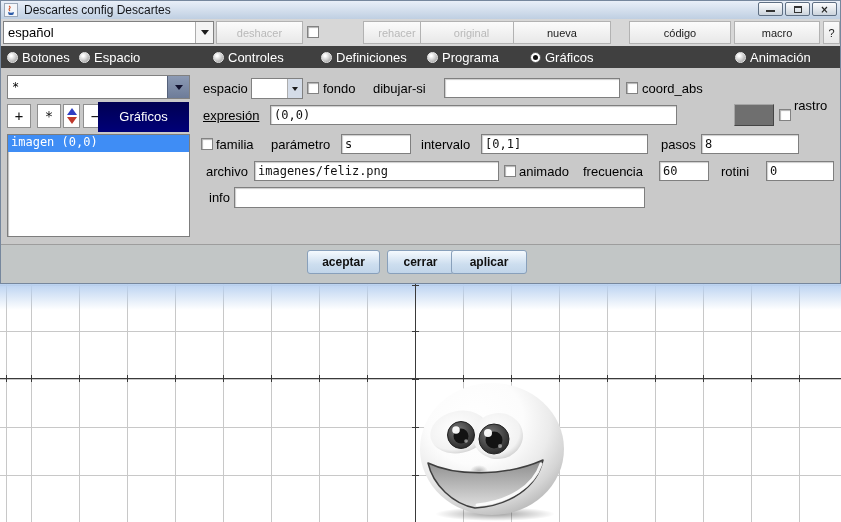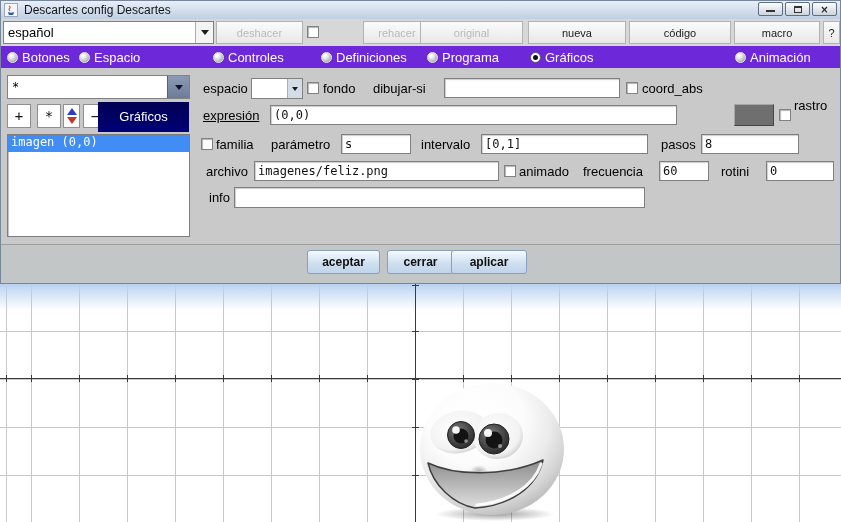--- a/index.html
+++ b/index.html
@@ -33,21 +33,21 @@
                 border-left:1px solid #adadad;background:#f4f4f4;}
   .tri-dn{width:0;height:0;border:4px solid transparent;border-top:5px solid #1c1c1c;margin-top:4px;}
   .tbtn{position:absolute;top:2px;height:23px;box-sizing:border-box;
         background:linear-gradient(#fbfbfb,#e8e8e8);border:1px solid #b2b2b2;
         font-size:11px;color:#1b1b1b;text-align:center;cursor:default;
         display:flex;align-items:center;justify-content:center;}
   .tbtn.disabled{color:#b9b9b9;}
   .cb{position:absolute;width:12px;height:12px;background:#fff;border:1px solid #828282;
       box-sizing:border-box;box-shadow:inset 1px 1px 1px rgba(0,0,0,.3);}
   
-  #tabbar{position:absolute;left:0;top:45px;width:100%;height:22px;background:#6d28d9;}
+  #tabbar{position:absolute;left:0;top:45px;width:100%;height:22px;background:#404040;}
   .tab{position:absolute;top:0;height:22px;display:flex;align-items:center;gap:4px;
        color:#fff;font-size:13px;cursor:default;}
   .radio{width:11px;height:11px;border-radius:50%;box-sizing:border-box;
          background:radial-gradient(circle at 35% 30%,#ffffff 10%,#d6d6d6 45%,#8e8e8e 100%);
          border:1px solid #e8e8e8;position:relative;}
   .tab.selected .radio{background:#fff;border:1px solid #555;}
   .tab.selected .radio::after{content:"";position:absolute;left:2px;top:2px;width:5px;height:5px;
          border-radius:50%;background:#111;}
   
   .sbtn{position:absolute;width:24px;height:24px;box-sizing:border-box;background:#fff;
@@ -189,21 +189,21 @@
       <div class="combo" style="left:2px;top:2px;width:211px;height:23px;">
         <span class="val">español</span>
         <span class="arrow">
             <span class="tri-dn"></span>
           </span>
       </div>
       <div class="tbtn disabled" style="left:215px;width:87px;">deshacer</div>
       <span class="cb" style="left:306px;top:7px;"></span>
       <div class="tbtn disabled" style="left:328px;width:68px;margin-left:34px;">rehacer</div>
       <div class="tbtn disabled" style="left:419px;width:103px;">original</div>
-      <div class="tbtn" style="left:527px;width:98px;">nueva</div>
+      <div class="tbtn" style="left:512px;width:98px;">nueva</div>
       <div class="tbtn" style="left:628px;width:102px;">código</div>
       <div class="tbtn" style="left:733px;width:86px;">macro</div>
       <div class="tbtn" style="left:822px;width:17px;">?</div>
     </div>
 
     <div id="tabbar">
       <div class="tab" style="left:6px;">
         <span class="radio"></span>
         <span>Botones</span>
         </div>

